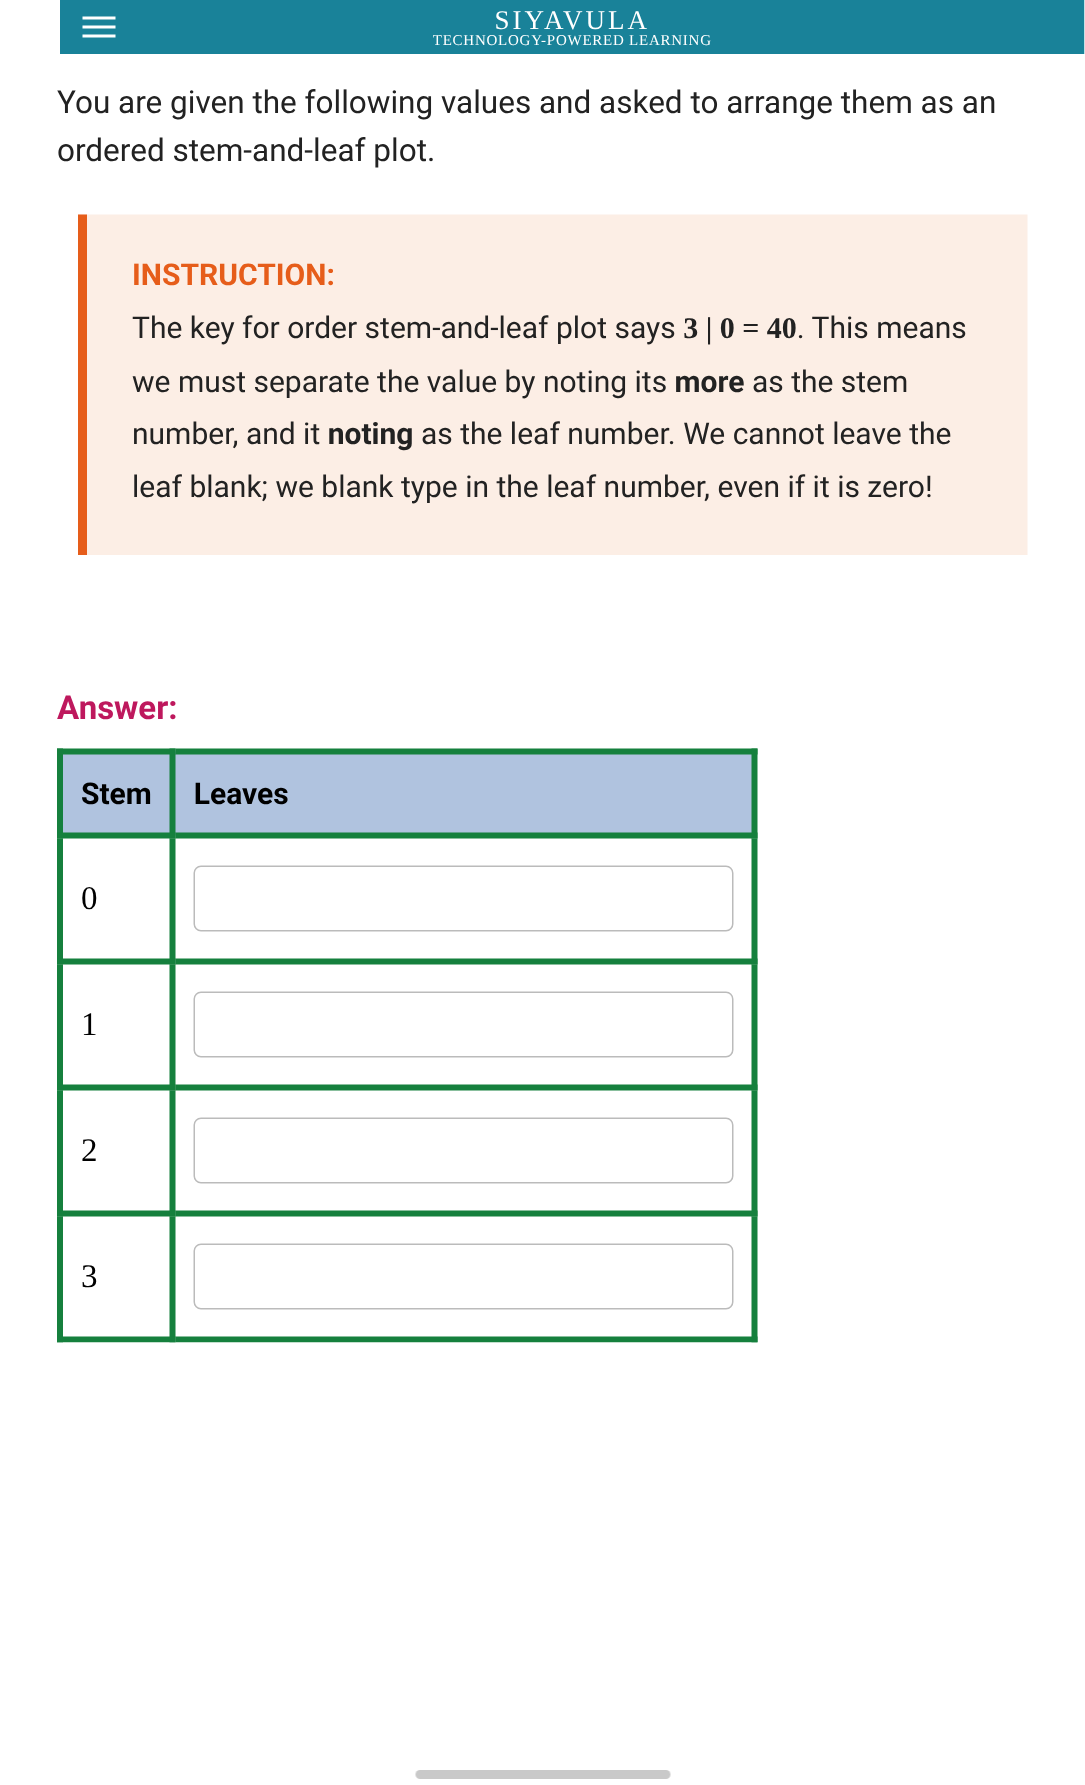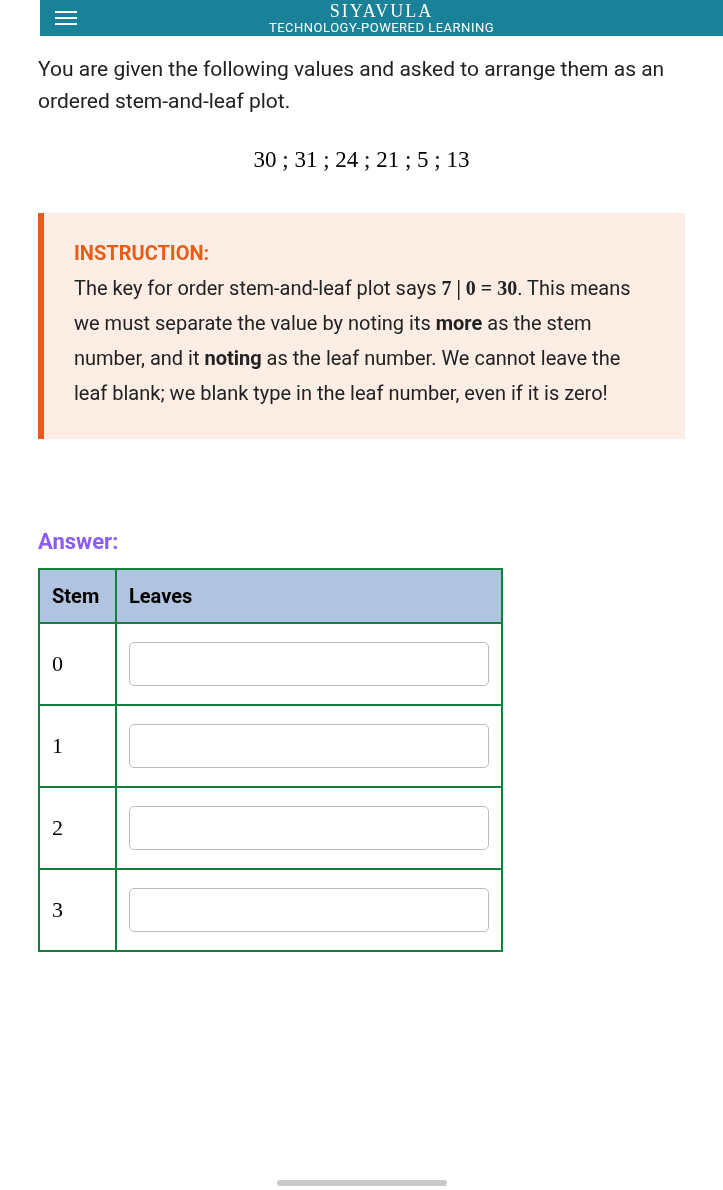--- a/index.html
+++ b/index.html
@@ -42,24 +42,25 @@
     }
     .logo {
       color: #fff;
       font-size: 18px;
       font-weight: 500;
       letter-spacing: 2px;
       font-family: Georgia, serif;
     }
     .tagline {
       color: #fff;
-      font-size: 13px;
+      font-size: 10px;
       letter-spacing: 0.5px;
       display: block;
       margin-top: -2px;
+      font-family: Liberation Serif, serif;
     }
     .content {
       padding: 18px 38px 0 38px;
     }
     .question-text {
       font-size: 21px;
       color: #222;
       line-height: 1.5;
       margin-bottom: 26px;
     }
@@ -74,21 +75,21 @@
     .instruction-text {
       font-size: 21px;
       color: #222;
       line-height: 1.5;
       margin-bottom: 28px;
     }
     .instruction-box {
       background: #fceee5;
       border-left: 6px solid #e65d1a;
       padding: 28px 28px 28px 30px;
-      margin: 0 0 0 0;
+      margin: 0 0 0 14px;
     }
     .instruction-heading {
       color: #e65d1a;
       font-weight: bold;
       font-size: 20px;
       margin-bottom: 6px;
     }
     .instruction-body {
       font-size: 20px;
       color: #222;
@@ -101,29 +102,29 @@
     .instruction-body .bold {
       font-weight: bold;
     }
     .instruction-para2 {
       margin-top: 32px;
     }
     .answer-label {
       font-size: 22px;
       font-weight: bold;
       margin: 90px 0 14px 0;
-      color: #8b5cf6;
+      color: #be185d;
     }
     .answer-table {
       border-collapse: collapse;
       width: 465px;
     }
     .answer-table th,
     .answer-table td {
-      border: 2px solid #15803d;
+      border: 4px solid #15803d;
       text-align: left;
       vertical-align: middle;
     }
     .answer-table th {
       background: #b0c3df;
       padding: 14px 12px;
       font-size: 20px;
       font-weight: bold;
       color: #000;
     }
@@ -169,27 +170,26 @@
   </div>
   <div class="logo-wrap">
     <div class="logo">SIYAVULA</div>
     <span class="tagline">TECHNOLOGY-POWERED LEARNING</span>
   </div>
 </div>
 
 <div class="content">
   <p class="question-text">You are given the following values and asked to arrange them as an ordered stem-and-leaf plot.</p>
 
-  <div class="math-values">30 ;  31 ;  24 ;  21 ;  5 ;  13</div>
 
 
   <div class="instruction-box">
     <div class="instruction-heading">INSTRUCTION:</div>
     <div class="instruction-body">
-      <span>The key for order stem-and-leaf plot says </span><span class="math-inline">7 | 0 = 30</span><span>. This means we must separate the value by noting its </span><span class="bold">more</span><span> as the stem number, and it </span><span class="bold">noting</span><span> as the leaf number. We cannot leave the leaf blank; we blank type in the leaf number, even if it is zero!</span>
+      <span>The key for order stem-and-leaf plot says </span><span class="math-inline">3 | 0 = 40</span><span>. This means we must separate the value by noting its </span><span class="bold">more</span><span> as the stem number, and it </span><span class="bold">noting</span><span> as the leaf number. We cannot leave the leaf blank; we blank type in the leaf number, even if it is zero!</span>
     </div>
   </div>
 
   <div class="answer-label">Answer:</div>
 
   <table class="answer-table">
     <thead>
       <tr>
         <th class="stem-col">Stem</th>
         <th>Leaves</th>

